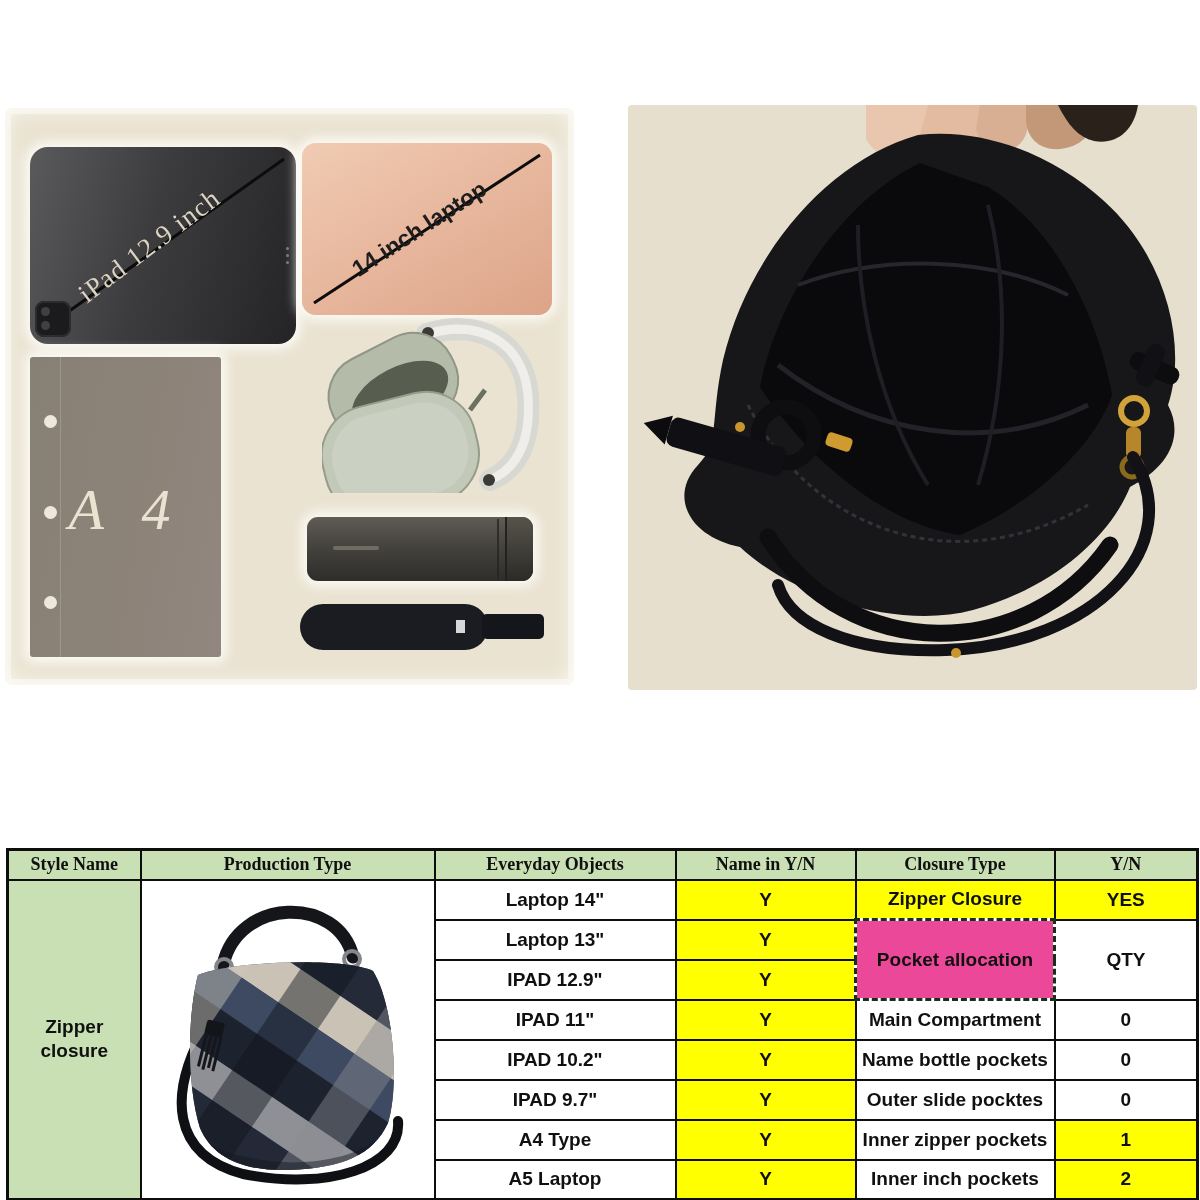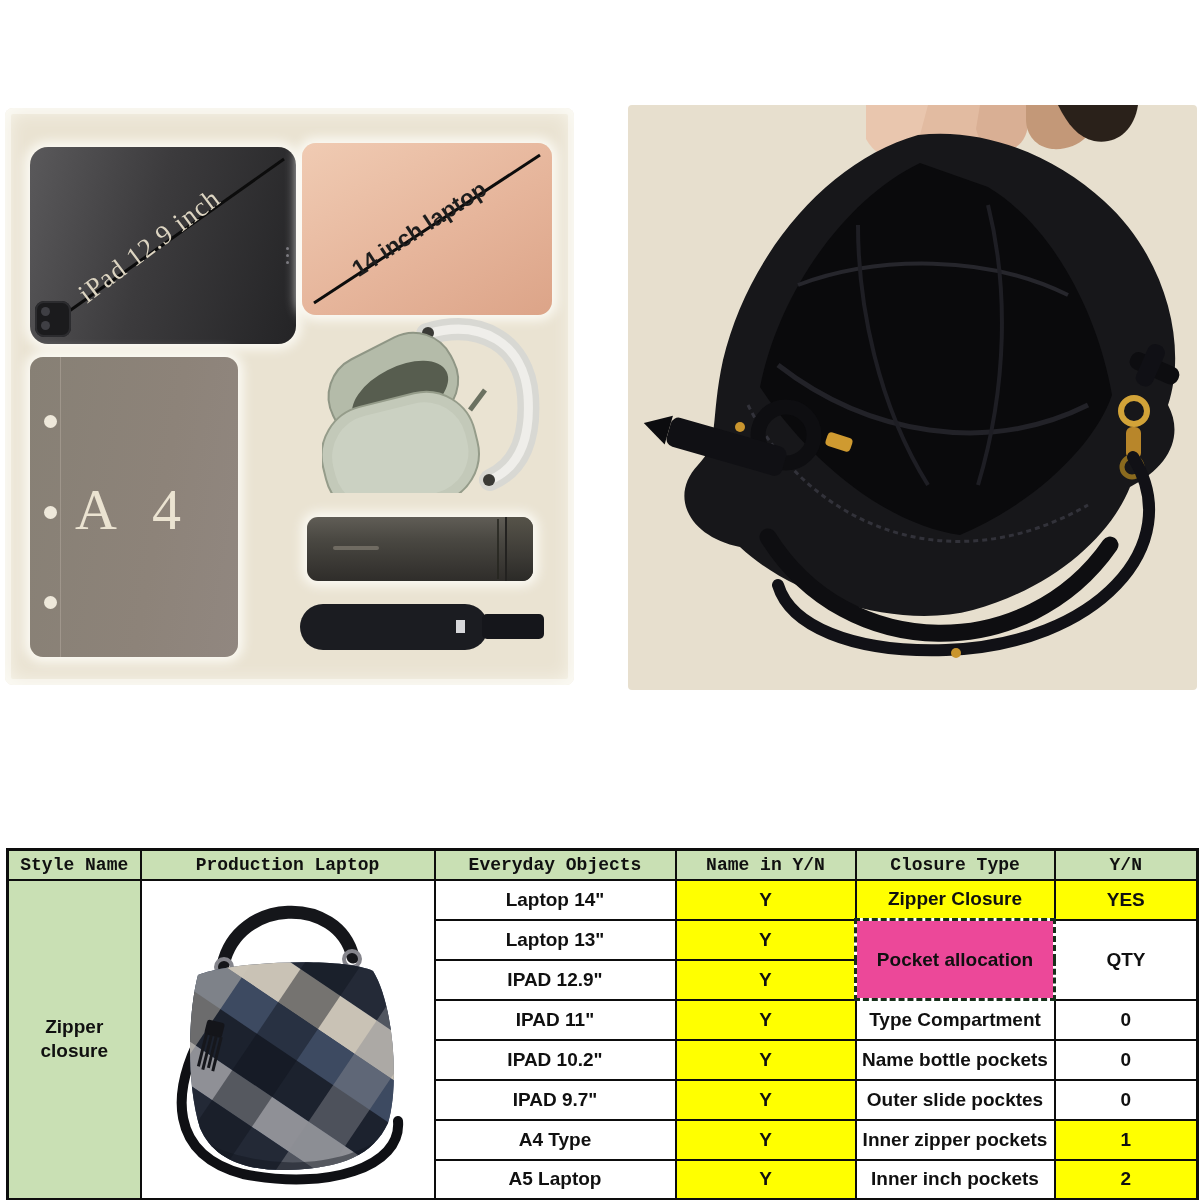--- a/index.html
+++ b/index.html
@@ -49,22 +49,23 @@
   }
   #laptop svg { position:absolute; left:0; top:0; }
   #laptop-label {
     position:absolute; left:50%; top:50%; white-space:nowrap;
     transform:translate(-55%,-50%) rotate(-33deg);
     font-size:23px; font-weight:600; color:#1d1d1d;
   }
 
   
   #a4 {
-    left:25px; top:249px; width:208px; height:300px; border-radius:13px;
+    left:25px; top:249px; width:191px; height:300px; border-radius:3px;
     background:linear-gradient(100deg,#878075 0%,#8d8379 60%,#918780 100%);
+    font-style:italic;
   }
   #a4-line { position:absolute; left:30px; top:0; width:1px; height:100%; background:#a79e93; opacity:.75; }
   .a4-hole { position:absolute; left:14px; width:13px; height:13px; border-radius:50%; background:#eee8da; }
   #a4-label {
     position:absolute; left:50%; top:152px; transform:translate(-50%,-50%);
     font-family:"Liberation Serif", serif; font-size:58px; color:#ebe3d1; letter-spacing:12px; white-space:nowrap;
   }
 
   
   #thermos {
@@ -96,21 +97,21 @@
     position:absolute; left:6px; top:848px; width:1190px; height:350px;
     border-collapse:collapse; table-layout:fixed; border:3px solid #0d0d0d;
     background:#ffffff;
   }
   #spec-table th, #spec-table td {
     border:2px solid #0d0d0d; text-align:center; vertical-align:middle;
     overflow:hidden; padding:0 2px;
   }
   #spec-table th {
     height:30px; background:#c9e0b4;
-    font-family:Liberation Mono, monospace; font-weight:700; font-size:18px; color:#101010;
+    font-family:Liberation Serif, serif; font-weight:700; font-size:18px; color:#101010;
   }
   #spec-table td { height:40px; font-weight:700; font-size:19px; color:#101010; }
   .cell-yellow { background:#ffff00; }
   #style-name-cell {
     background:#c9e0b4; font-size:27px; color:#1e3322; line-height:1.3; font-weight:700;
   }
   #photo-cell { background:#ffffff; }
   #pocket-allocation-cell {
     background:#ec4899; border:3px dashed #17301b !important;
   }
@@ -241,21 +242,21 @@
       <col style="width:133px">
         <col style="width:294px">
         <col style="width:241px">
       <col style="width:180px">
         <col style="width:199px">
         <col style="width:143px">
     </colgroup>
     <tbody>
         <tr>
       <th>Style Name</th>
-      <th>Production Laptop</th>
+      <th>Production Type</th>
       <th>Everyday Objects</th>
       <th>Name in Y/N</th>
       <th>Closure Type</th>
       <th>Y/N</th>
     </tr>
     <tr>
       <td id="style-name-cell" rowspan="8">Zipper closure</td>
       <td id="photo-cell" rowspan="8">
         <svg width="280" height="308" viewBox="0 0 280 308">
           <defs>
@@ -313,21 +314,21 @@
       <td id="pocket-allocation-cell" rowspan="2">Pocket allocation</td>
       <td rowspan="2">QTY</td>
     </tr>
     <tr>
       <td>IPAD 12.9"</td>
       <td class="cell-yellow">Y</td>
     </tr>
     <tr>
       <td>IPAD 11"</td>
       <td class="cell-yellow">Y</td>
-      <td>Type Compartment</td>
+      <td>Main Compartment</td>
       <td>0</td>
     </tr>
     <tr>
       <td>IPAD 10.2"</td>
       <td class="cell-yellow">Y</td>
       <td>Name bottle pockets</td>
       <td>0</td>
     </tr>
     <tr>
       <td>IPAD 9.7"</td>

